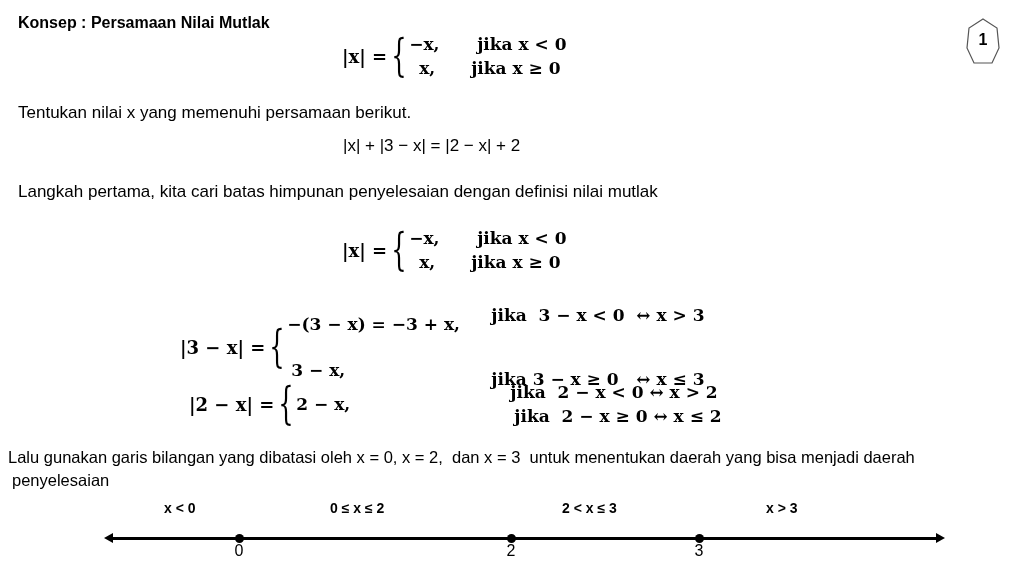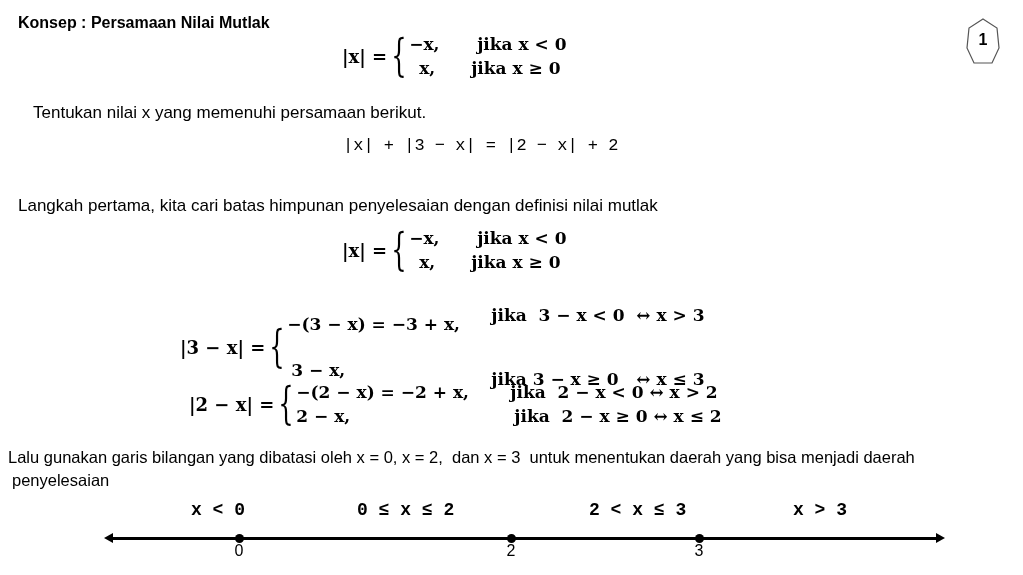--- a/index.html
+++ b/index.html
@@ -1,35 +1,35 @@
 <!DOCTYPE html>
 <html><head>
 <meta charset="utf-8">
 <style>
   html, body { margin:0; padding:0; background:#ffffff; }
   body { width:1023px; height:575px; position:relative; overflow:hidden; color:#000; font-family:"Liberation Sans", sans-serif; }
   .abs { position:absolute; white-space:nowrap; }
   .title { left:18px; top:14px; font-size:16px; font-weight:bold; }
   .para { font-size:17px; }
-  .math { font-family:Liberation Mono, monospace; }
+  .math { font-family:Liberation Sans, sans-serif; }
   .mb { font-family:"DejaVu Serif", serif; font-weight:bold; }
   .badge { left:966px; top:18px; width:34px; height:46px; }
   .badge svg { position:absolute; left:0; top:0; }
   .badge span { position:absolute; left:0; top:13px; width:34px; text-align:center; font-weight:bold; font-size:16px; }
   .piece { display:flex; align-items:center; }
   .piece .lhs { font-size:18px; margin-right:4px; }
   .piece .br { font-size:44px; line-height:44px; font-family:"DejaVu Serif", serif; font-weight:100; transform:scaleX(0.55); margin:0 -4px 0 -6px; }
   .rows { display:flex; flex-direction:column; font-size:17px; line-height:24px; }
   .row { display:flex; }
   .nl-line { position:absolute; left:108px; top:537px; width:832px; height:3px; background:#000; }
   .arrow-l { position:absolute; left:104px; top:533px; width:0; height:0; border-top:5px solid transparent; border-bottom:5px solid transparent; border-right:9px solid #000; }
   .arrow-r { position:absolute; left:936px; top:533px; width:0; height:0; border-top:5px solid transparent; border-bottom:5px solid transparent; border-left:9px solid #000; }
   .dot { position:absolute; width:9px; height:9px; border-radius:50%; background:#000; top:534px; }
   .tick { position:absolute; top:542px; font-size:16px; width:20px; text-align:center; }
-  .region { position:absolute; top:500px; font-size:18px; font-family:Liberation Mono, monospace; font-weight:bold;margin-left:27px; }
+  .region { position:absolute; top:500px; font-size:14px; font-family:Liberation Sans, sans-serif; font-weight:bold; }
 </style>
 </head>
 <body>
 
 <div class="abs title">Konsep : Persamaan Nilai Mutlak</div>
 
 <div class="abs badge">
   <svg width="34" height="46">
     <polygon points="17,1 31,10 33,30 26,45 8,45 1,30 3,10" fill="#fff" stroke="#555" stroke-width="1.2"></polygon>
   </svg>
@@ -42,24 +42,24 @@
   <div class="rows mb" style="width:40px;">
     <div class="row">−x,</div>
     <div class="row" style="padding-left:10px;">x,</div>
   </div>
   <div class="rows mb" style="margin-left:22px;">
     <div class="row" style="padding-left:6px;">jika  x &lt; 0</div>
     <div class="row">jika x ≥ 0</div>
   </div>
 </div>
 
-<div class="abs para" style="left:33px; top:103px;">Tentukan nilai x yang memenuhi persamaan berikut.</div>
+<div class="abs para" style="left:18px; top:103px;">Tentukan nilai x yang memenuhi persamaan berikut.</div>
 <div class="abs para math" style="left:343px; top:136px; font-size:17px;">|x| + |3 − x| = |2 − x| + 2</div>
 
-<div class="abs para" style="left:18px; top:196px;">Langkah pertama, kita cari batas himpunan penyelesaian dengan definisi nilai mutlak</div>
+<div class="abs para" style="left:18px; top:182px;">Langkah pertama, kita cari batas himpunan penyelesaian dengan definisi nilai mutlak</div>
 
 <div class="abs piece" style="left:342px; top:226px;">
   <span class="lhs mb">|x| =</span>
   <span class="br">{</span>
   <div class="rows mb" style="width:40px;">
     <div class="row">−x,</div>
     <div class="row" style="padding-left:10px;">x,</div>
   </div>
   <div class="rows mb" style="margin-left:22px;">
     <div class="row" style="padding-left:6px;">jika  x &lt; 0</div>
@@ -77,21 +77,20 @@
   <div class="rows mb" style="margin-left:4px; white-space:pre;gap:40px;">
     <div class="row">jika  3 − x &lt; 0  ↔ x &gt; 3</div>
     <div class="row">jika 3 − x ≥ 0   ↔ x ≤ 3</div>
   </div>
 </div>
 
 <div class="abs piece" style="left:189px; top:380px;align-items:center;">
   <span class="lhs mb">|2 − x| =</span>
   <span class="br">{</span>
   <div class="rows mb" style="width:210px;">
-    <div class="row">−(2 − x) = −2 + x,</div>
     <div class="row">2 − x,</div>
   </div>
   <div class="rows mb" style="margin-left:4px; white-space:pre;">
     <div class="row">jika  2 − x &lt; 0 ↔ x &gt; 2</div>
     <div class="row" style="padding-left:4px;">jika  2 − x ≥ 0 ↔ x ≤ 2</div>
   </div>
 </div>
 
 <div class="abs para" style="left:8px; top:448px; font-size:16.5px; white-space:pre;">Lalu gunakan garis bilangan yang dibatasi oleh x = 0, x = 2,  dan x = 3  untuk menentukan daerah yang bisa menjadi daerah</div>
 <div class="abs para" style="left:12px; top:471px; font-size:16.5px;">penyelesaian</div>

